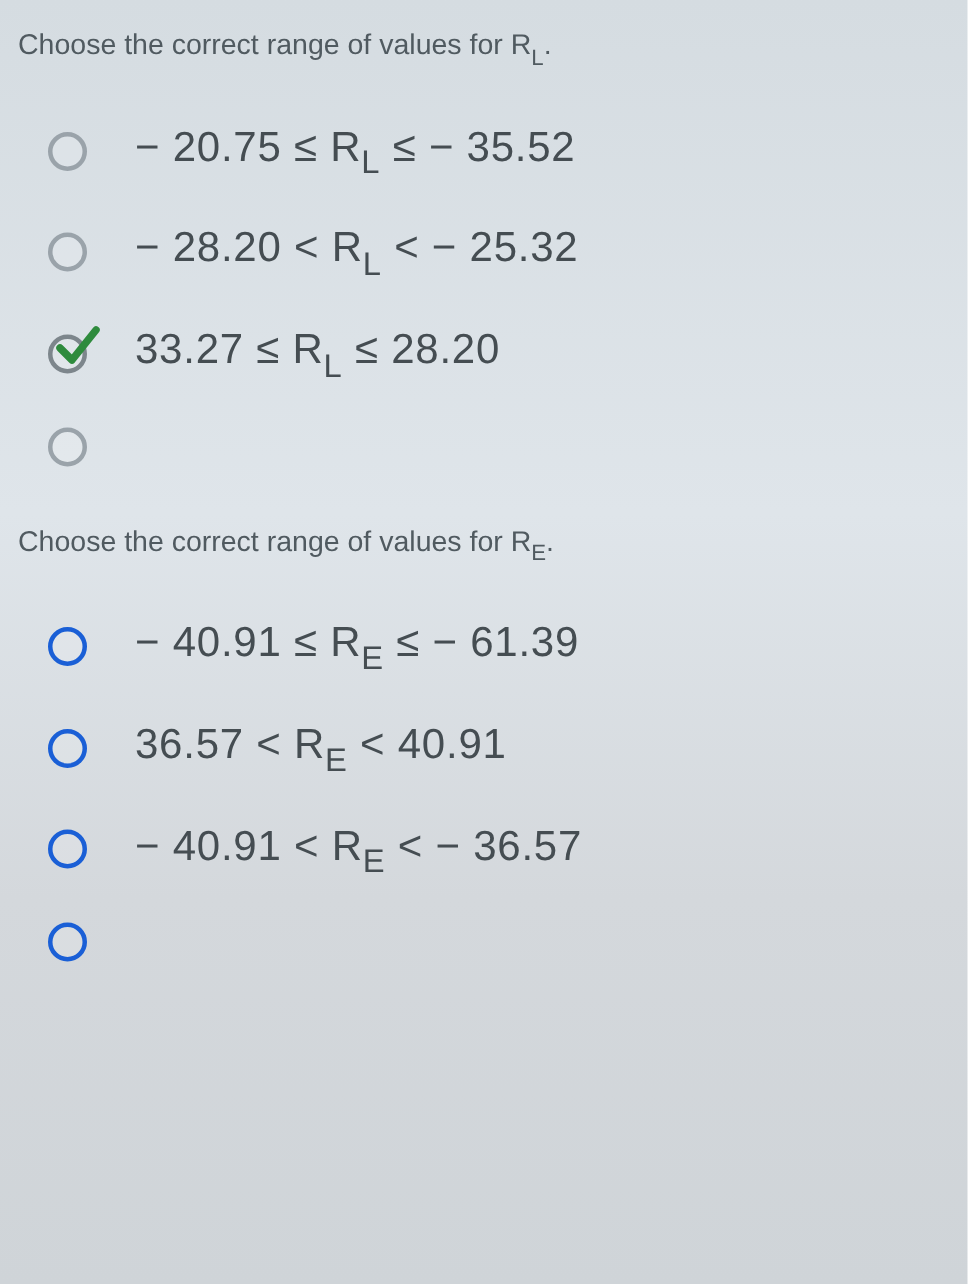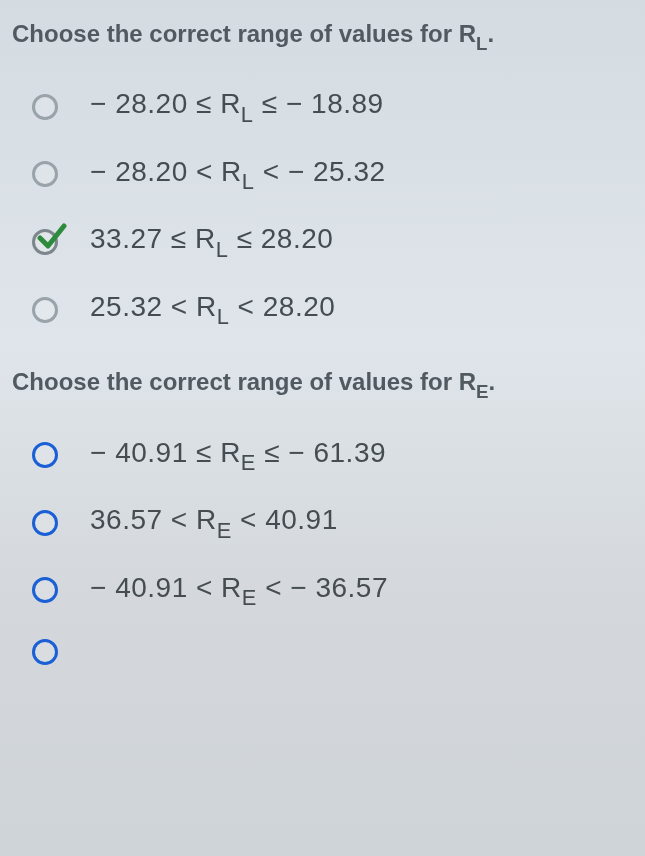--- a/index.html
+++ b/index.html
@@ -9,22 +9,22 @@
       height: 856px;
       box-sizing: border-box;
       font-family: Arial, Helvetica, sans-serif;
       background: linear-gradient(180deg, #d5dce1 0%, #dfe5ea 40%, #d4d8dc 70%, #cfd4d8 100%);
       color: #4a5258;
     }
     .question-block {
       margin-bottom: 38px;
     }
     .prompt {
-      font-size: 24px;
-      font-weight: 700;
+      font-size: 19px;
+      font-weight: 400;
       color: #505a60;
       margin-bottom: 34px;
       line-height: 1.35;
     }
     .sub {
       font-size: 0.78em;
       vertical-align: sub;
       position: relative;
       top: 2px;
     }
@@ -74,21 +74,21 @@
 <body>
 
 <div class="question-block">
   <div class="prompt">
     <span>Choose the correct range of values for R</span><span class="sub">L</span><span>.</span>
   </div>
 
   <div class="option-row">
     <div class="radio gray"></div>
     <div class="opt-text">
-      <span>− 28.20 ≤ R</span><span class="sub">L</span><span> ≤ − 18.89</span>
+      <span>− 20.75 ≤ R</span><span class="sub">L</span><span> ≤ − 35.52</span>
     </div>
   </div>
 
   <div class="option-row">
     <div class="radio gray"></div>
     <div class="opt-text">
       <span>− 28.20 &lt; R</span><span class="sub">L</span><span> &lt; − 25.32</span>
     </div>
   </div>
 
@@ -98,23 +98,20 @@
         <path d="M 3 16 L 11 24 L 27 4" stroke="#2e8b3d" stroke-width="5" fill="none" stroke-linecap="round" stroke-linejoin="round"></path>
       </svg>
     </div>
     <div class="opt-text">
       <span>33.27 ≤ R</span><span class="sub">L</span><span> ≤ 28.20</span>
     </div>
   </div>
 
   <div class="option-row">
     <div class="radio gray"></div>
-    <div class="opt-text">
-      <span>25.32 &lt; R</span><span class="sub">L</span><span> &lt; 28.20</span>
-    </div>
   </div>
 </div>
 
 <div class="question-block q2">
   <div class="prompt">
     <span>Choose the correct range of values for R</span><span class="sub">E</span><span>.</span>
   </div>
 
   <div class="option-row">
     <div class="radio blue"></div>

